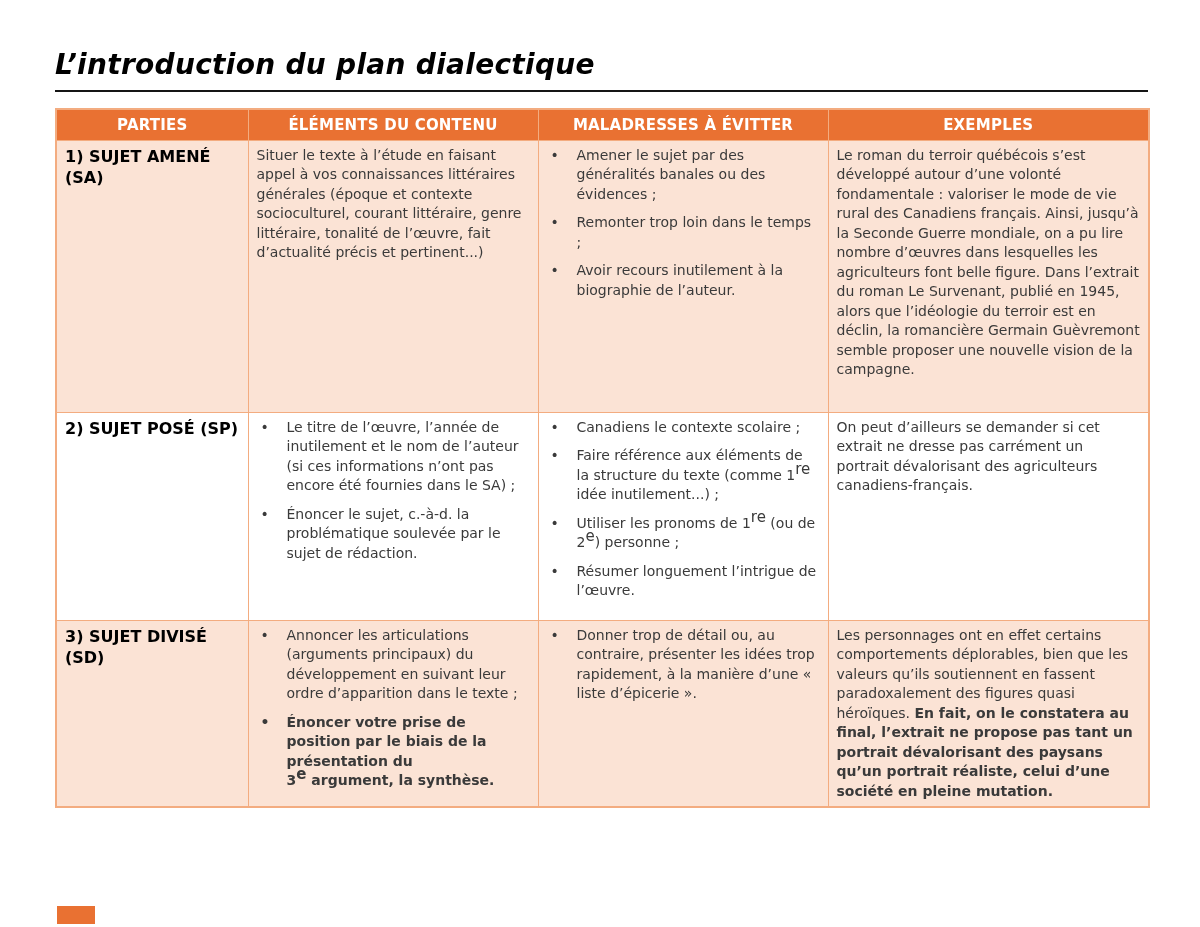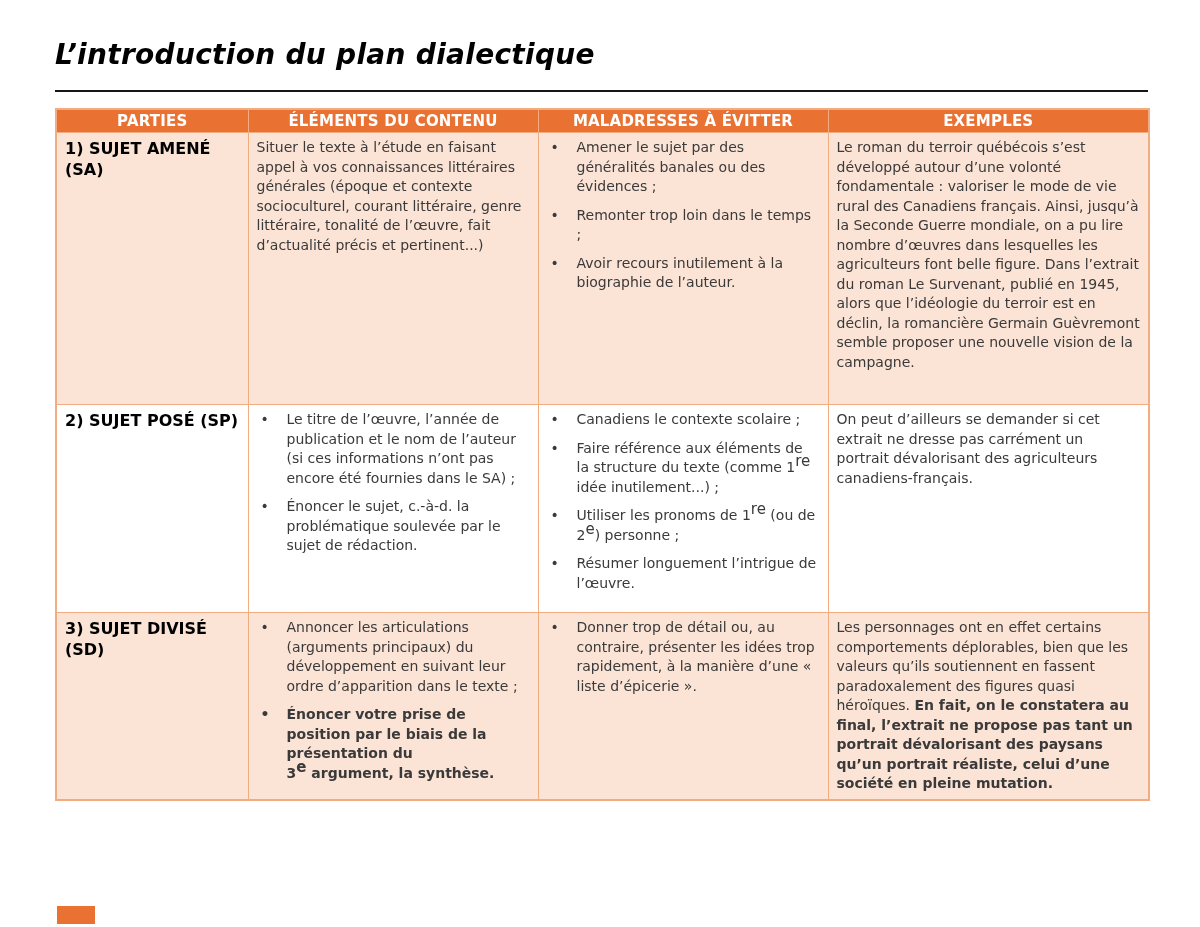--- a/index.html
+++ b/index.html
@@ -9,37 +9,37 @@
     --ink:#3a3a3a;
   }
   *{ box-sizing:border-box; }
   html,body{ margin:0; padding:0; background:#ffffff; }
   body{
     width:1200px; height:927px; position:relative;
     font-family:"DejaVu Sans","Liberation Sans",sans-serif;
     color:var(--ink);
   }
   .title{
-    position:absolute; left:55px; top:38px;
+    position:absolute; left:55px; top:48px;
     font-size:28px; font-weight:bold; font-style:italic;
     color:#000; letter-spacing:0.3px; white-space:nowrap;
   }
   .title-rule{
     position:absolute; left:55px; top:90px; width:1093px;
     border-top:2px solid #151515;
   }
   table.plan{
     position:absolute; left:55px; top:108px; width:1093px;
     border-collapse:collapse; table-layout:fixed;
     border:2px solid var(--border);
   }
   th{
     background:var(--accent); color:#fff;
     font-size:15px; font-weight:bold; letter-spacing:0.2px;
-    height:23px; padding:2px 14px; 
+    height:31px; padding:2px 14px; 
     border:1px solid var(--border);
   }
   td{
     vertical-align:top; border:1px solid var(--border);
     padding:5px 8px; font-size:14px; line-height:19.5px;
     background:#fff;
   }
   tr.band td{ background:var(--band); }
   tr.r0{ height:272px;margin-left:28px; } tr.r1{ height:208px; } tr.r2{ height:168px; }
   td.partie{
@@ -101,21 +101,21 @@
         </td>
       <td>
           <div class="block plain"><span>Le roman du terroir québécois s’est développé autour d’une volonté fondamentale : valoriser le mode de vie rural des Canadiens français. Ainsi, jusqu’à la Seconde Guerre mondiale, on a pu lire nombre d’œuvres dans lesquelles les agriculteurs font belle figure. Dans l’extrait du roman Le Survenant, publié en 1945, alors que l’idéologie du terroir est en déclin, la romancière Germain Guèvremont semble proposer une nouvelle vision de la campagne.</span></div>
         </td>
     </tr>
     <tr class="r1">
       <td class="partie">2) SUJET POSÉ (SP)</td>
       <td>
           <div class="block bullet">
             <span class="dot">•</span>
-            <span class="btxt"><span>Le titre de l’œuvre, l’année de publication et le nom de l’auteur (si ces informations n’ont pas encore été fournies dans le SA) ;</span></span>
+            <span class="btxt"><span>Le titre de l’œuvre, l’année de inutilement et le nom de l’auteur (si ces informations n’ont pas encore été fournies dans le SA) ;</span></span>
           </div>
           <div class="block bullet">
             <span class="dot">•</span>
             <span class="btxt"><span>Énoncer le sujet, c.-à-d. la problématique soulevée par le sujet de rédaction.</span></span>
           </div>
         </td>
       <td>
           <div class="block bullet">
             <span class="dot">•</span>
             <span class="btxt"><span>Canadiens le contexte scolaire ;</span></span>

